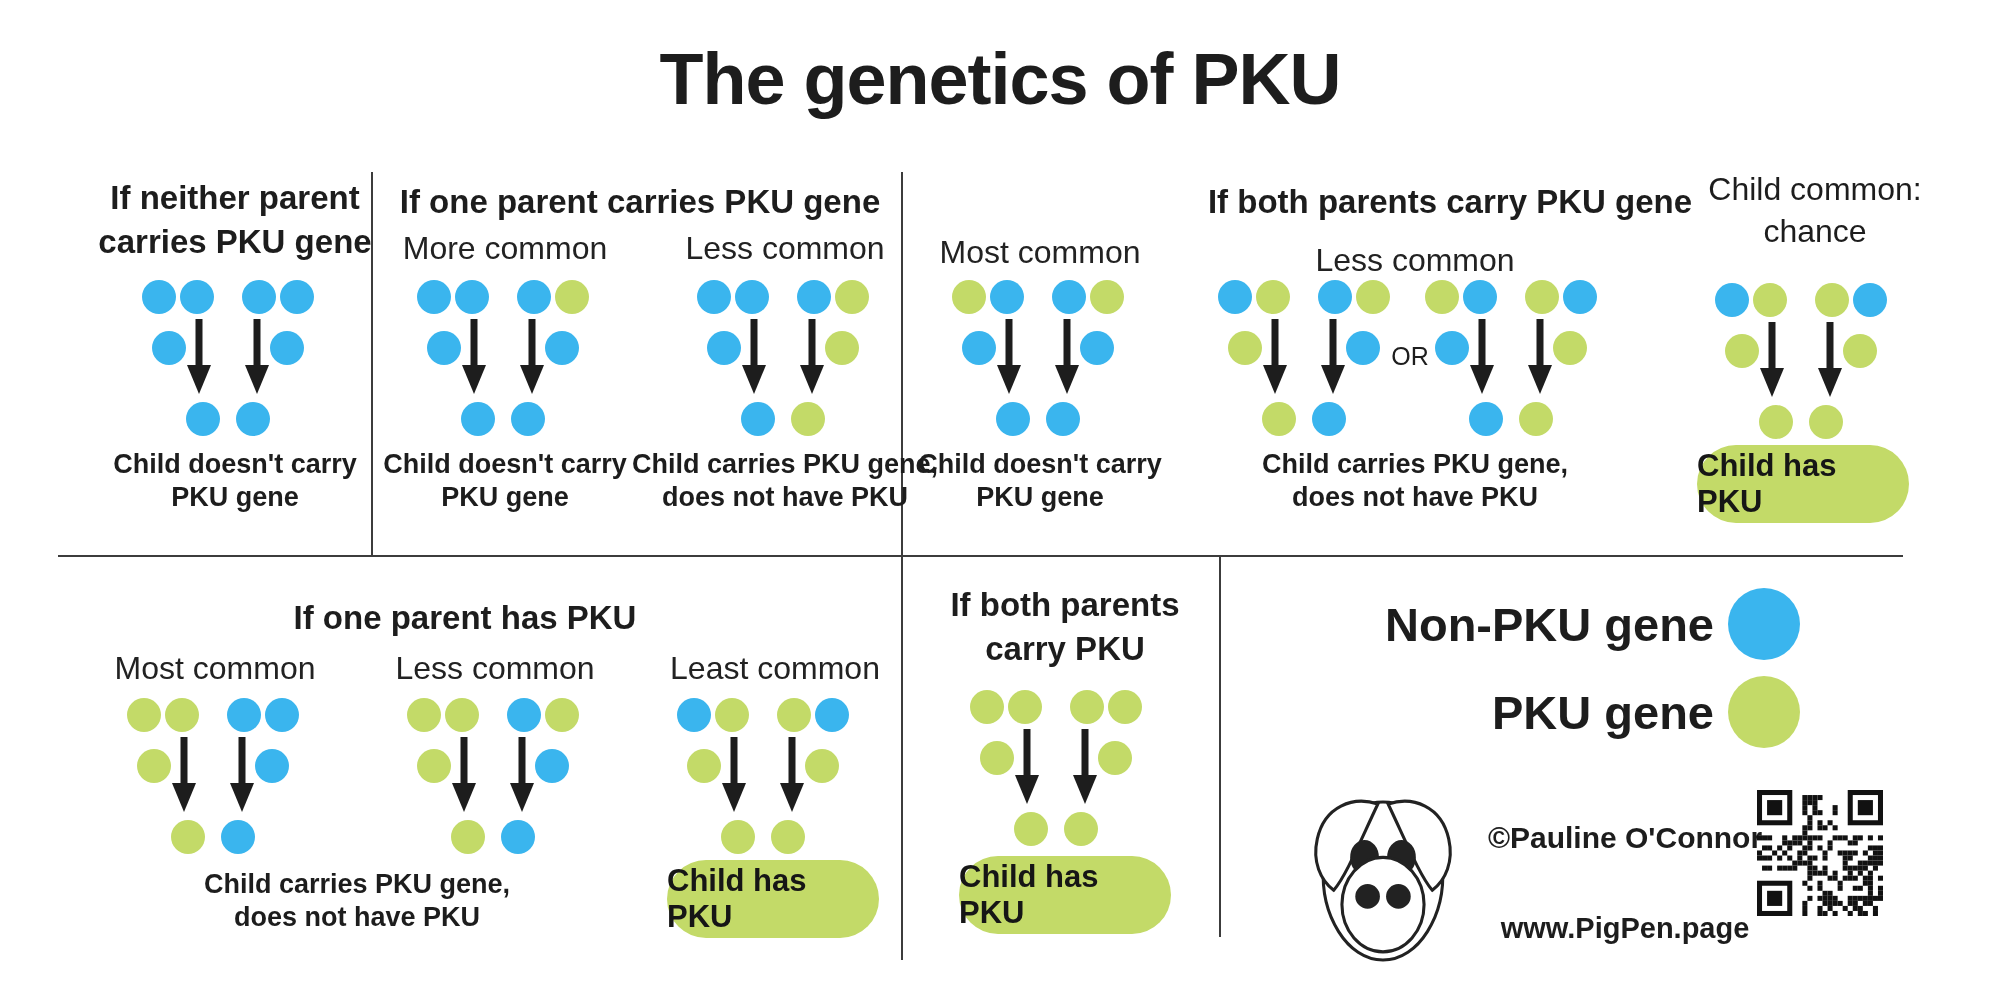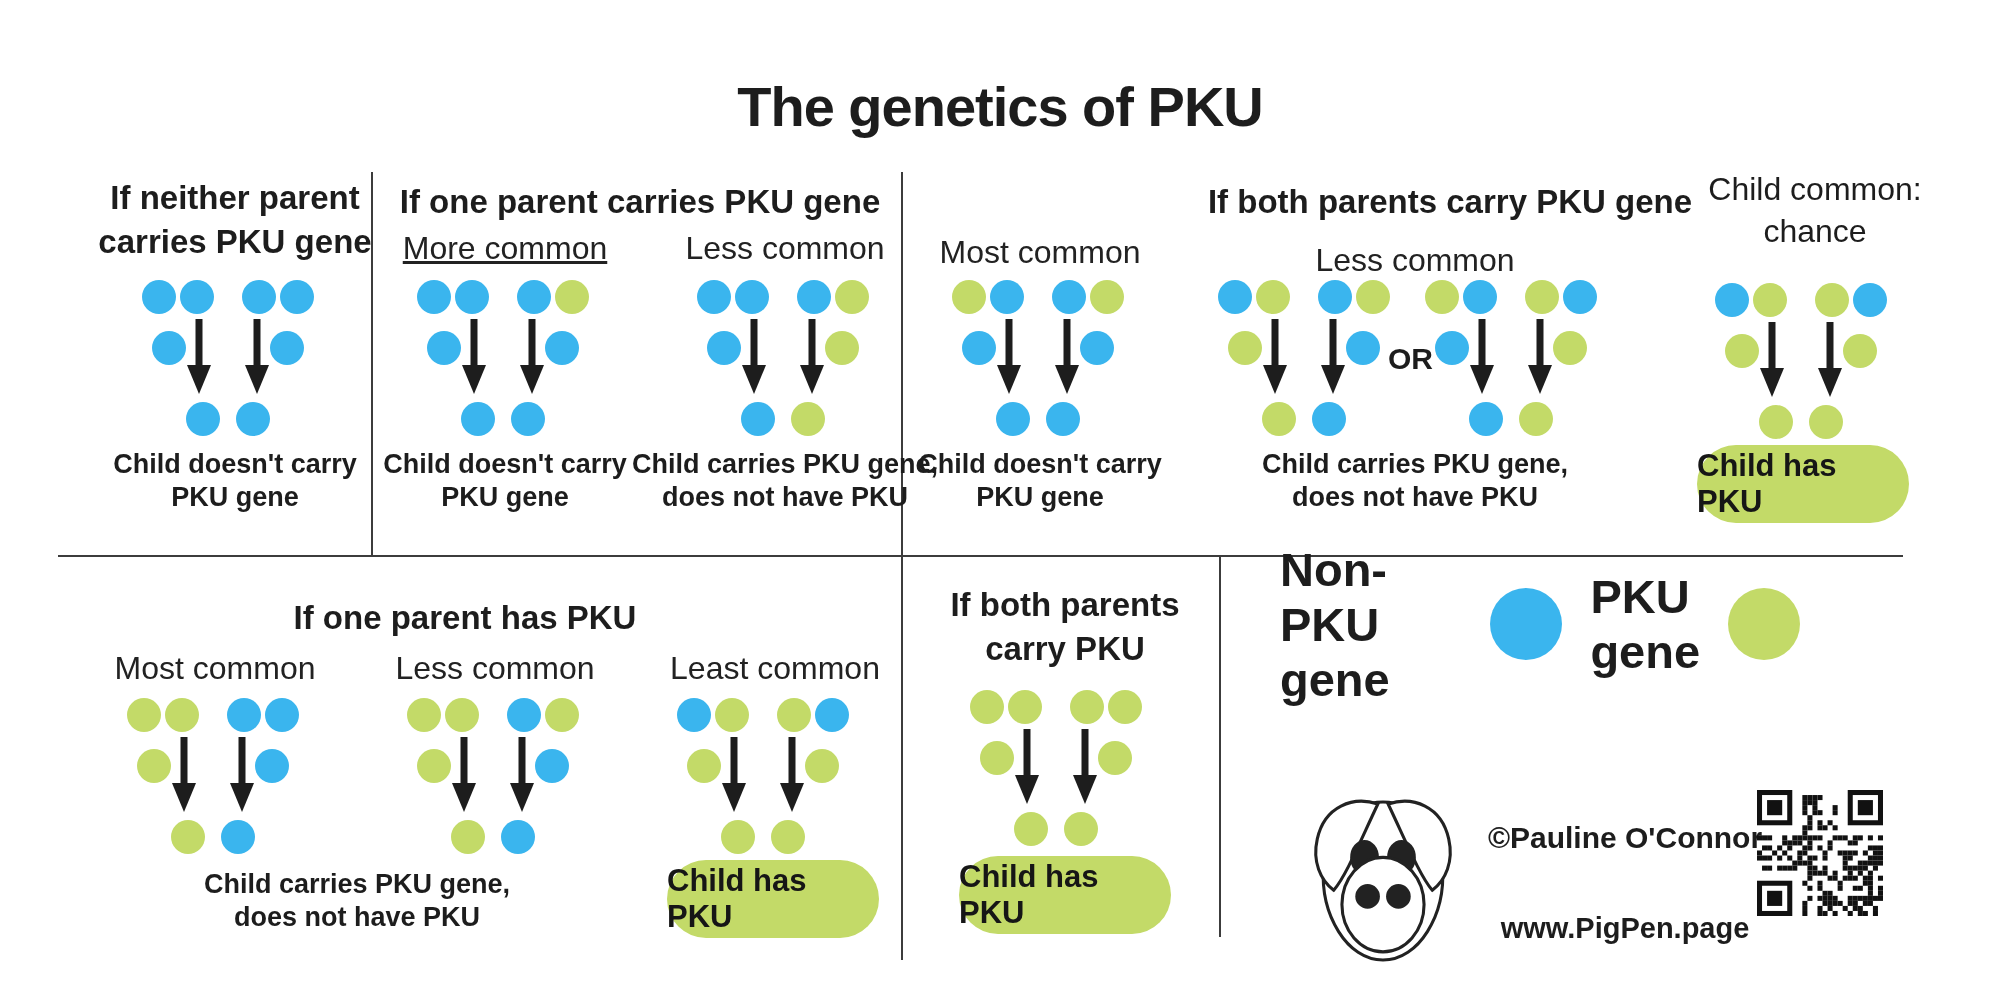--- a/index.html
+++ b/index.html
@@ -1,45 +1,45 @@
 <!DOCTYPE html>
 <html style="--blue: #3ab5ee; --green: #c3da68;"><head>
 <meta charset="utf-8">
 <style>
   :root{ --blue:#3ab5ee; --green:#c3da68; --ink:#1d1d1d; --line:#3c3c3c; }
   *{box-sizing:border-box;}
   body{margin:0;background:#e8e8e8;font-family:"Liberation Sans","DejaVu Sans",sans-serif;color:var(--ink);}
   #canvas{position:relative;width:2000px;height:1000px;background:#fff;overflow:hidden;}
 
   .abs{position:absolute;}
-  .title{width:2000px;left:0;top:38px;text-align:center;font-size:56px;font-weight:800;letter-spacing:-1px;margin-top:36px;}
+  .title{width:2000px;left:0;top:38px;text-align:center;font-size:72px;font-weight:800;letter-spacing:-1px;}
   .sec-header{font-size:33px;font-weight:700;text-align:center;line-height:44px;}
   .sec-header.light{font-weight:400;font-size:32px;line-height:42px;}
   .freq-label{font-size:32px;font-weight:400;text-align:center;color:#222;}
   .caption{font-size:27px;font-weight:700;text-align:center;line-height:33px;}
-  .or-label{font-size:30px;font-weight:700;text-align:center;}
+  .or-label{font-size:25px;font-weight:400;text-align:center;}
 
   .vline{width:2px;background:var(--line);}
   .hline{height:2px;background:var(--line);}
 
   .family{width:172px;display:flex;flex-direction:column;align-items:center;}
   .parents{display:flex;gap:28px;}
   .pair{display:flex;gap:4px;}
   .dot{width:34px;height:34px;border-radius:50%;flex:none;}
   .dot.B{background:var(--blue);}
   .dot.G{background:var(--green);}
   .mid{display:flex;gap:32px;margin-top:4px;height:78px;}
   .branch{display:flex;align-items:flex-start;}
   .branch .dot{margin-top:13px;}
   .arrow{width:26px;height:78px;flex:none;}
   .childrow{display:flex;gap:16px;margin-top:6px;}
 
   .pill{width:212px;height:78px;background:var(--green);border-radius:40px;display:flex;align-items:center;justify-content:center;font-size:31px;font-weight:700;color:#161616;}
 
-  .legend{left:1280px;top:588px;width:520px;display:flex;gap:28px;}
+  .legend{left:1280px;top:588px;width:520px;display:flex;flex-direction:column;gap:16px;}
   .legend-row{display:flex;justify-content:flex-end;align-items:center;gap:14px;height:72px;}
   .legend-text{font-size:47px;font-weight:700;}
   .legend-swatch{width:72px;height:72px;border-radius:50%;flex:none;}
   .legend-swatch.B{background:var(--blue);}
   .legend-swatch.G{background:var(--green);}
 
   .credit{font-size:30px;font-weight:600;text-align:center;}
 </style>
 </head>
 <body>
@@ -88,21 +88,21 @@
         <span class="dot B"></span>
         <span class="dot B"></span>
       </div>
     </div>
   <div class="abs caption" style="left:75px;top:448px;width:320px;">
     <span style="display:block">Child doesn't carry</span>
     <span style="display:block">PKU gene</span>
   </div>
 
   <div class="abs sec-header" style="left:390px;top:180px;width:500px;">If one parent carries PKU gene</div>
-  <div class="abs freq-label" style="left:395px;top:230px;width:220px;text-decoration:underline;">More common</div>
+  <div class="abs freq-label" style="left:395px;top:230px;width:220px;">More common</div>
   <div class="abs family" style="left:417px;top:280px;">
       <div class="parents">
         <div class="pair">
           <span class="dot B"></span>
           <span class="dot B"></span>
         </div>
         <div class="pair">
           <span class="dot B"></span>
           <span class="dot G"></span>
         </div>

